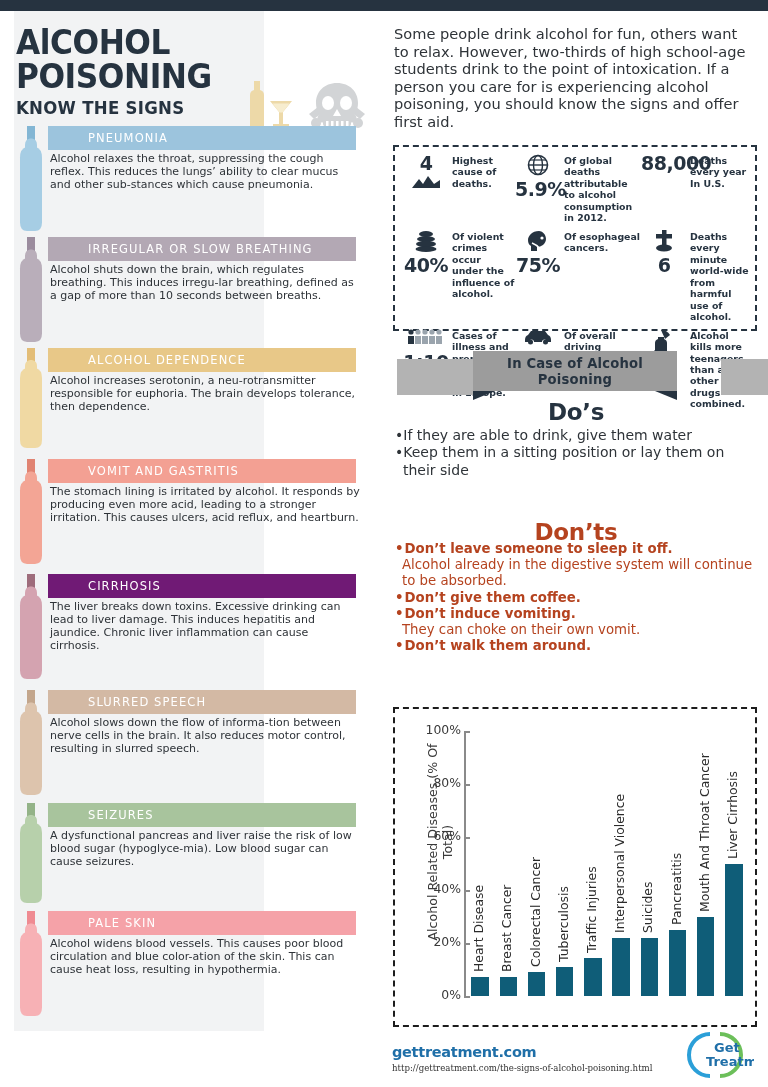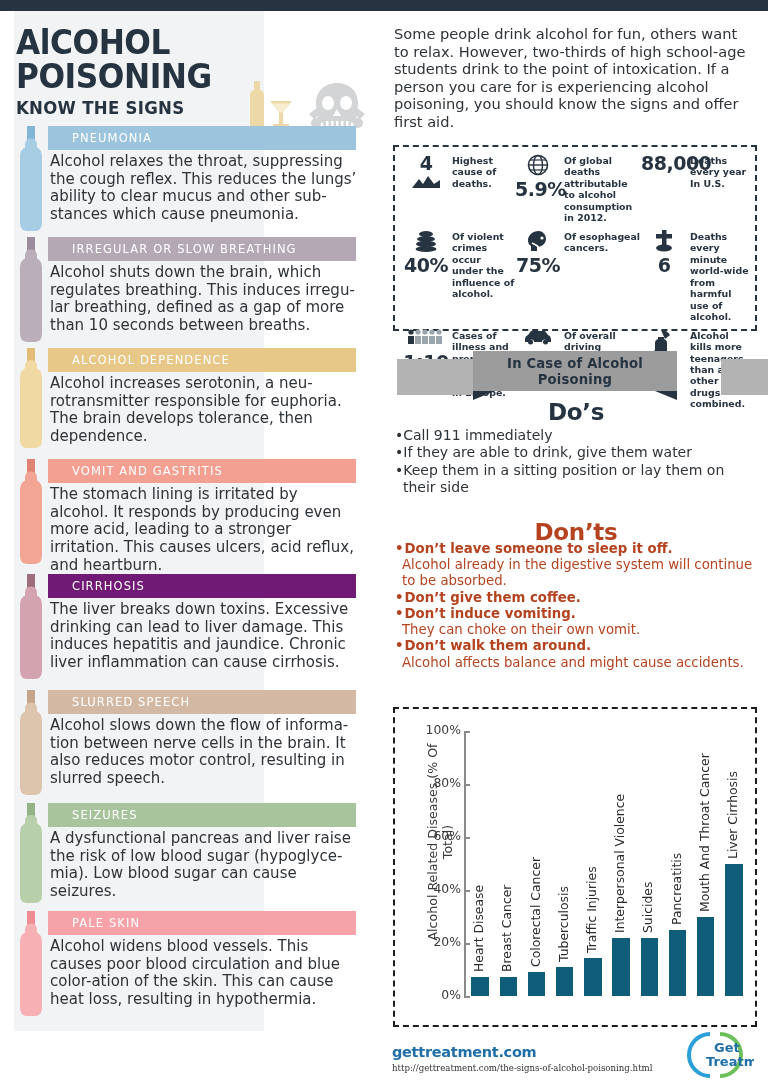--- a/index.html
+++ b/index.html
@@ -32,25 +32,25 @@
   .header-icons { position: absolute; left: 238px; top: 68px; width: 140px; height: 56px; }
 
   .sec { position: absolute; left: 0; width: 384px; }
   .sec .bottle { position: absolute; left: 16px; top: 0px; width: 30px; height: 100px; }
   .sec-head {
     position: absolute; left: 48px; top: 0; width: 308px; height: 24px;
     display: flex; align-items: center;
   }
   .sec-head span {
     font-size: 11.5px; color: #ffffff; letter-spacing: 1.1px;
-    padding-left: 24px; font-weight: 400;
+    padding-left: 40px; font-weight: 400;
   }
   .sec-body {
     position: absolute; left: 50px; top: 27px; width: 310px;
-    font-size: 15px; line-height: 1.18; color: #2e3338;
+    font-size: 11px; line-height: 1.18; color: #2e3338;
   }
 
   
   .right-col { position: absolute; left: 384px; top: 11px; width: 384px; height: 1076px; }
   .intro {
     position: absolute; left: 10px; top: 14px; width: 362px;
     font-size: 14.6px; line-height: 1.2; color: #2e3338;
   }
 
   .stats-box {
@@ -396,41 +396,39 @@
       <div class="ribbon-right"></div>
       <div class="notch notch-l"></div>
       <div class="notch notch-r"></div>
       <div class="ribbon-center">
         <span>In Case of Alcohol Poisoning</span>
       </div>
     </div>
 
     <div class="dos-title">Do’s</div>
     <ul class="dos-list" id="dos-host">
-        <li>Call 911 immediately</li>
         <li>If they are able to drink, give them water</li>
         <li>Keep them in a sitting position or lay them on their side</li>
       </ul>
 
     <div class="donts-title">Don’ts</div>
     <div class="donts-list" id="donts-host">
         <div>
           <div class="dn-h">Don’t leave someone to sleep it off.</div>
           <div class="dn-b">Alcohol already in the digestive system will continue to be absorbed.</div>
         </div>
         <div>
           <div class="dn-h">Don’t give them coffee.</div>
         </div>
         <div>
           <div class="dn-h">Don’t induce vomiting.</div>
           <div class="dn-b">They can choke on their own vomit.</div>
         </div>
         <div>
           <div class="dn-h">Don’t walk them around.</div>
-          <div class="dn-b">Alcohol affects balance and might cause accidents.</div>
         </div>
       </div>
 
     <div class="chart-box">
       <div class="chart-inner">
         <div class="ylabel">Alcohol Related Diseases (% Of Total)</div>
         <div class="ytick-wrap" id="ytick-host">
             <div class="ytick" style="top: 278px;">0%</div>
             <div class="ytick" style="top: 225px;">20%</div>
             <div class="ytick" style="top: 172px;">40%</div>

